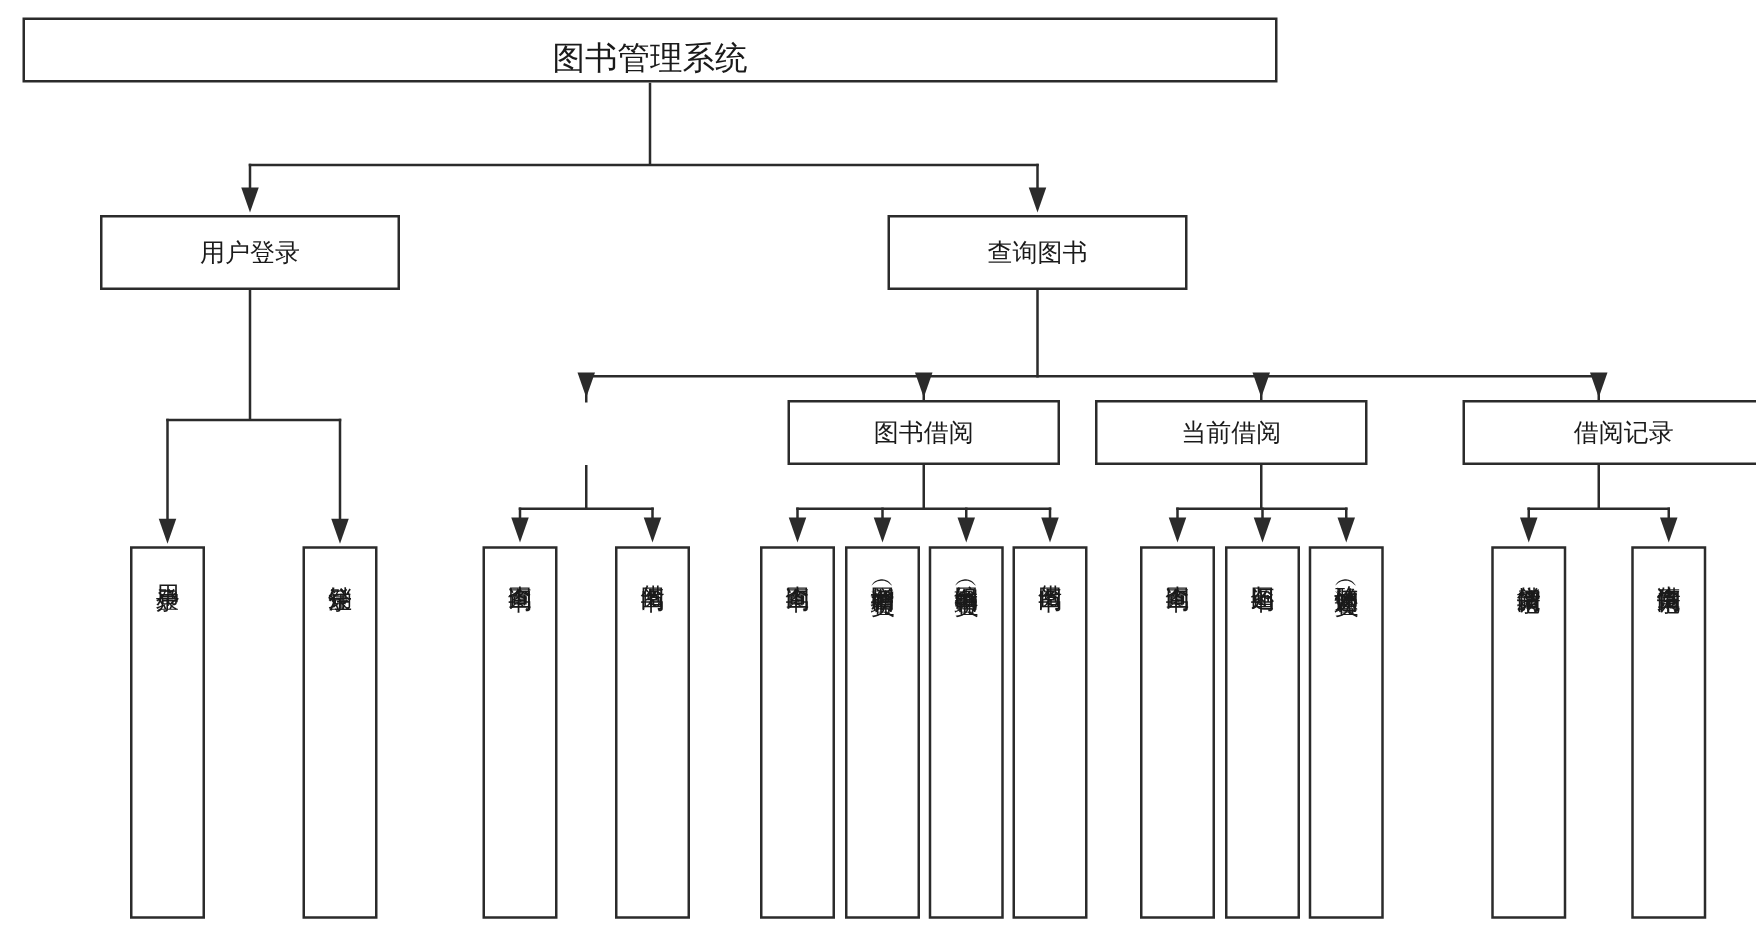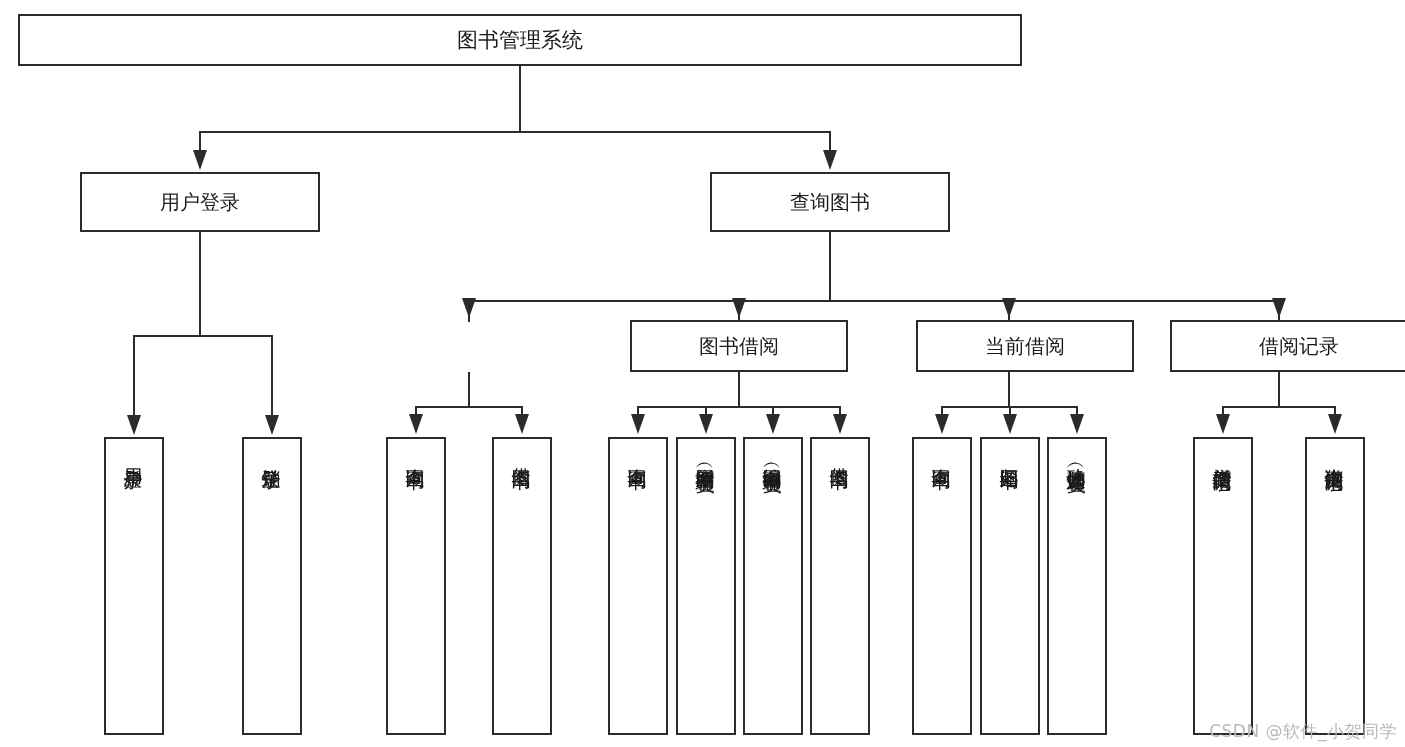--- a/index.html
+++ b/index.html
@@ -22,21 +22,22 @@
     border: 2px solid #2b2b2b;
     background: #ffffff;
     color: #1a1a1a;
     display: flex;
     align-items: center;
     justify-content: center;
     text-align: center;
     z-index: 3;
   }
   .node.root {
-    font-size: 21px;
+    font-size: 26px;
+    align-items: flex-end;
   }
   .node.mid {
     font-size: 20px;
   }
   .node.leaf {
     font-size: 19px;
     align-items: flex-start;
     padding-top: 14px;
     line-height: 1.06;
   }
@@ -118,21 +119,21 @@
   <div class="edge vline" style="left:738px; top:300px; width:2px; height:22px;"></div>
   <div class="arrow" style="left:732px; top:298px;"></div>
   <div class="edge vline" style="left:1008px; top:300px; width:2px; height:22px;"></div>
   <div class="arrow" style="left:1002px; top:298px;"></div>
   <div class="edge vline" style="left:1278px; top:300px; width:2px; height:22px;"></div>
   <div class="arrow" style="left:1272px; top:298px;"></div>
 
   <div class="node mid" style="left:630px; top:320px; width:218px; height:52px;font-family:Liberation Mono, monospace;">
     <span>图书借阅</span>
   </div>
-  <div class="node mid" style="left:916px; top:320px; width:218px; height:52px;">
+  <div class="node mid" style="left:876px; top:320px; width:218px; height:52px;">
     <span>当前借阅</span>
   </div>
   <div class="node mid" style="left:1170px; top:320px; width:258px; height:52px;">
     <span>借阅记录</span>
   </div>
 
   <div class="edge vline" style="left:468px; top:372px; width:2px; height:36px;"></div>
   <div class="edge hline" style="left:415px; top:406px; width:108px; height:2px;"></div>
   <div class="edge vline" style="left:415px; top:406px; width:2px; height:14px;"></div>
   <div class="arrow" style="left:409px; top:414px;"></div>
@@ -203,15 +204,14 @@
     <span class="vtext">确认归还（管理员）</span>
   </div>
 
   <div class="node leaf" style="left:1193px; top:437px; width:60px; height:298px;">
     <span class="vtext">新增借阅记录</span>
   </div>
   <div class="node leaf" style="left:1305px; top:437px; width:60px; height:298px;">
     <span class="vtext">查询借阅记录</span>
   </div>
 
-  <div id="watermark">CSDN @软件_小贺同学</div>
 
 </div>
 
 </body></html>

